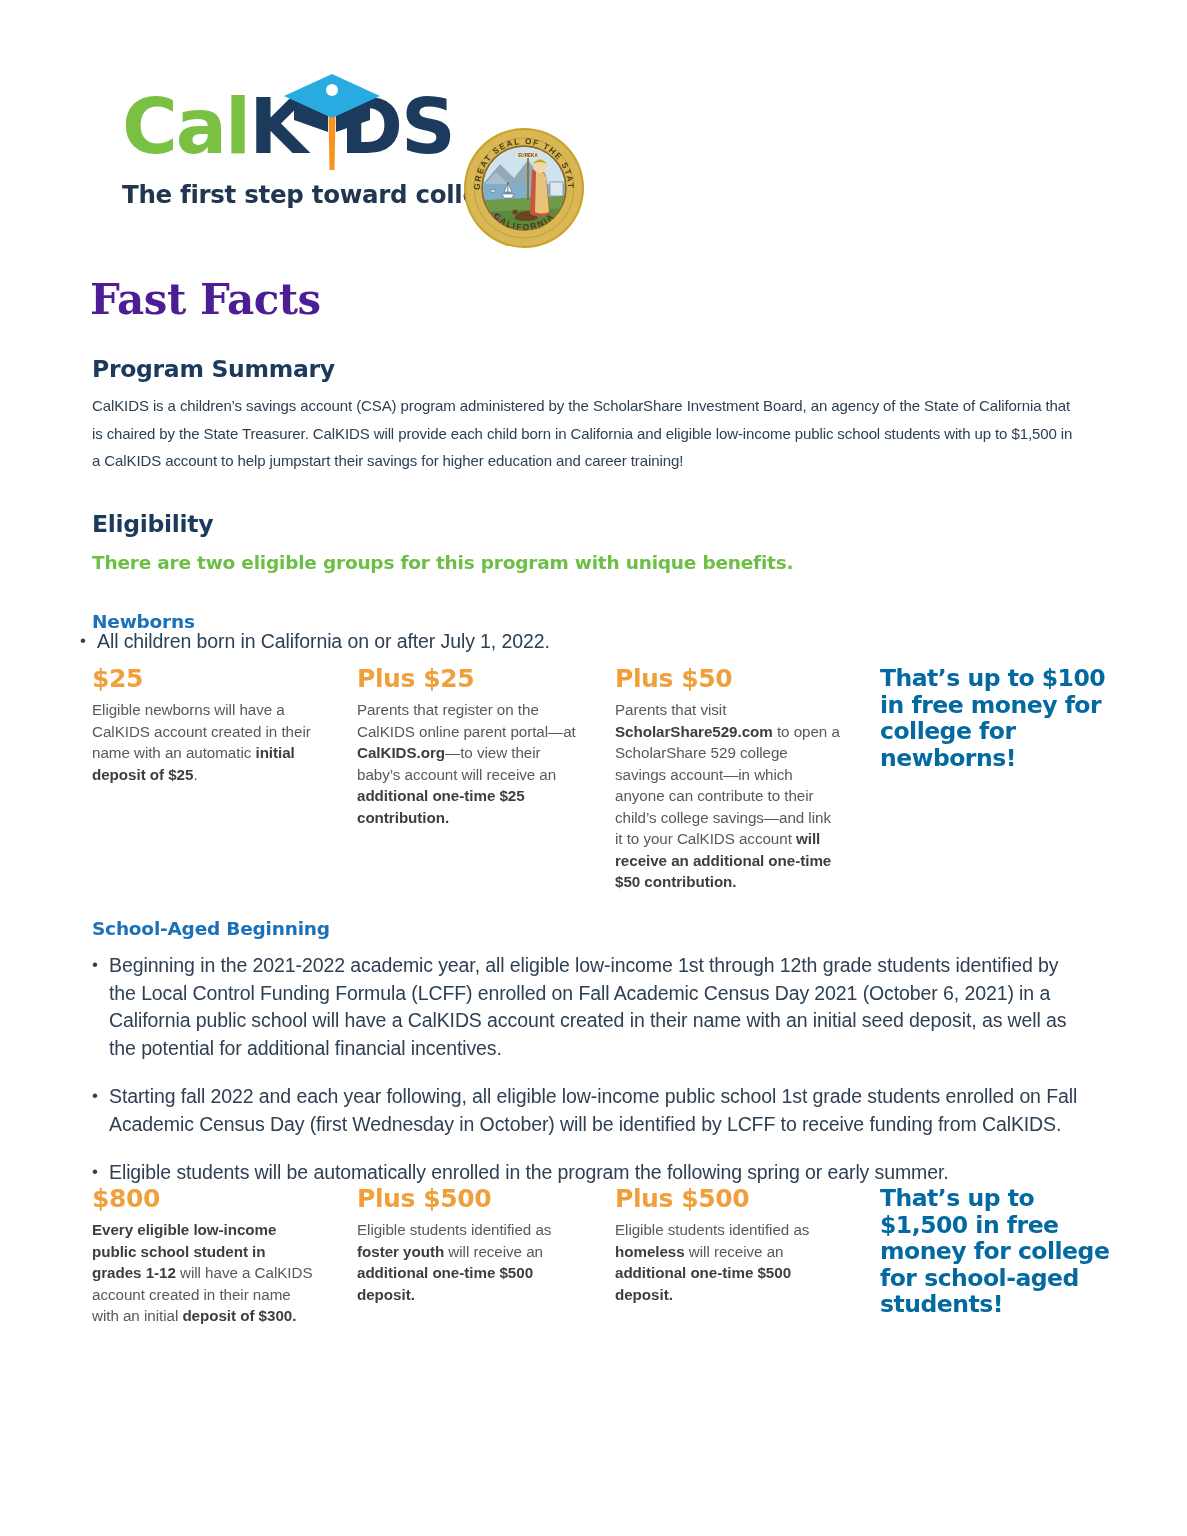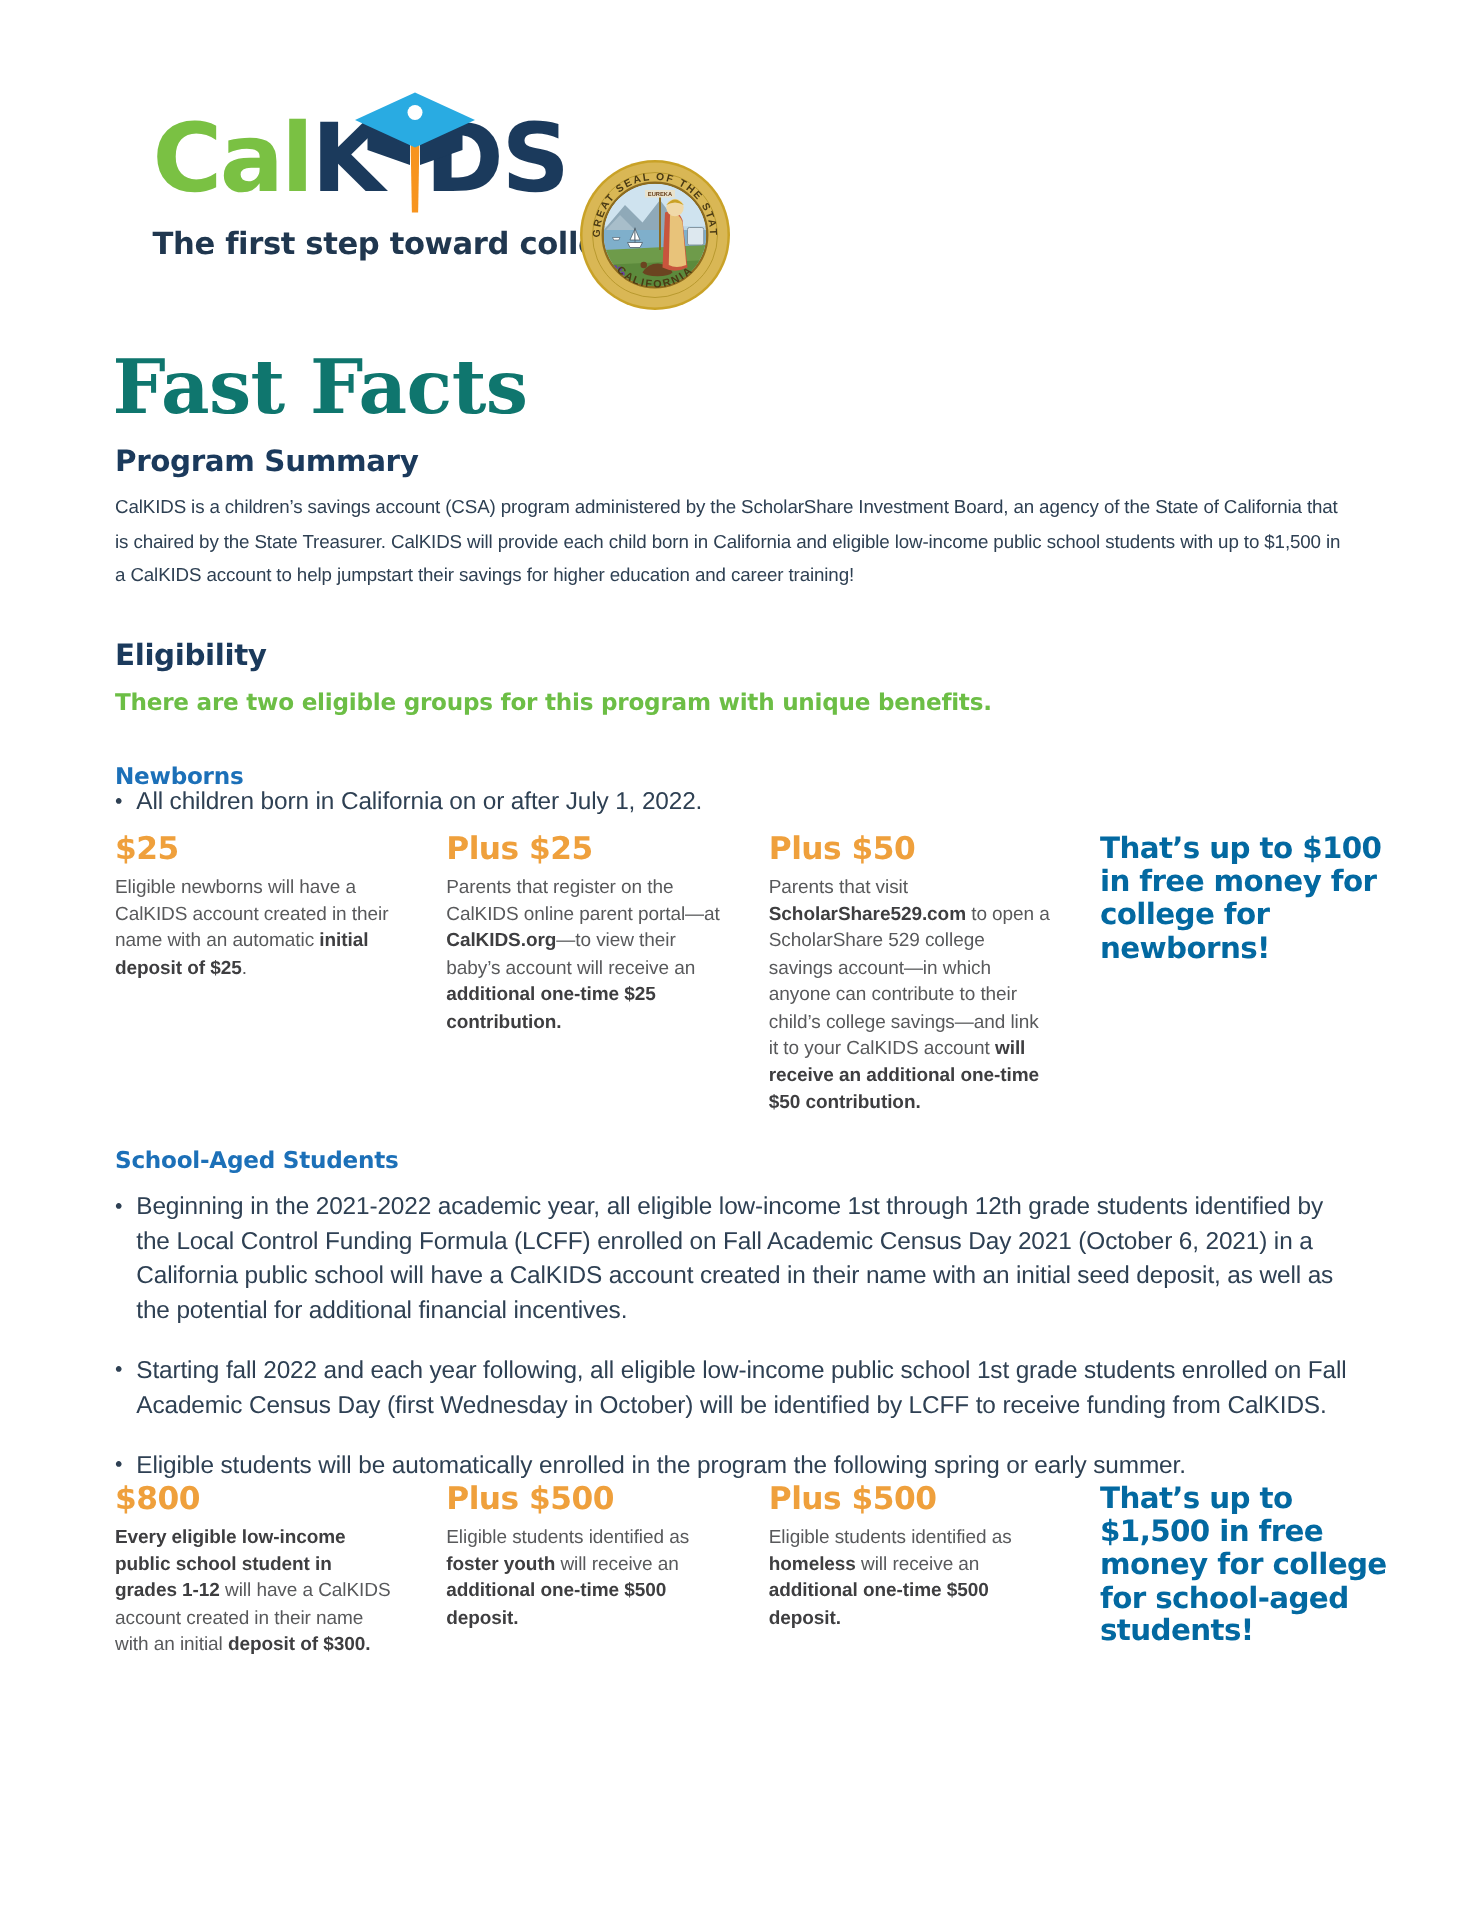--- a/index.html
+++ b/index.html
@@ -86,23 +86,23 @@
     height: 124px;
   }
   .seal svg { display: block; }
 
   
   .fastfacts {
     position: absolute;
     left: 90px;
     top: 275px;
     font-family: "DejaVu Serif", serif;
-    font-size: 60px;
-    font-weight: bold;
-    color: #0f766e;
+    font-size: 42px;
+    font-weight: bold;
+    color: #4c1d95;
     letter-spacing: -0.5px;
   }
   .h2 {
     font-family: "DejaVu Sans", sans-serif;
     font-size: 23.5px;
     font-weight: bold;
     color: #1B3A5C;
     letter-spacing: -0.3px;
   }
   .h3-blue {
@@ -145,21 +145,21 @@
     padding-left: 17px;
   }
   .bullet-line::before {
     content: "\2022";
     position: absolute;
     left: 0;
     top: -1px;
     font-size: 17px;
     color: #2E4053;
   }
-  .newborn-bullet { position: absolute; left: 92px; top: 628px; width: 985px; }
+  .newborn-bullet { position: absolute; left: 80px; top: 628px; width: 985px; }
 
   
   .cols {
     position: absolute;
     left: 92px;
     width: 1000px;
   }
   .cols-newborn { top: 665px; }
   .cols-school  { top: 1185px; }
 
@@ -334,21 +334,21 @@
     </div>
     <div class="col col-2">
       <div class="amt">Plus $50</div>
       <div class="col-body">Parents that visit <b>ScholarShare529.com</b> to open a ScholarShare 529 college savings account—in which anyone can contribute to their child’s college savings—and link it to your CalKIDS account <b>will receive an additional one-time $50 contribution.</b></div>
     </div>
     <div class="col col-3">
       <div class="kicker">That’s up to $100 in free money for college for newborns!</div>
     </div>
   </div>
 
-  <div class="h3-blue school-h">School-Aged Students</div>
+  <div class="h3-blue school-h">School-Aged Beginning</div>
 
   <div class="school-bullets">
     <div class="bullet-line">Beginning in the 2021-2022 academic year, all eligible low-income 1st through 12th grade students identified by the Local Control Funding Formula (LCFF) enrolled on Fall Academic Census Day 2021 (October 6, 2021) in a California public school will have a CalKIDS account created in their name with an initial seed deposit, as well as the potential for additional financial incentives.</div>
     <div class="bullet-line">Starting fall 2022 and each year following, all eligible low-income public school 1st grade students enrolled on Fall Academic Census Day (first Wednesday in October) will be identified by LCFF to receive funding from CalKIDS.</div>
     <div class="bullet-line">Eligible students will be automatically enrolled in the program the following spring or early summer.</div>
   </div>
 
   <div class="cols cols-school">
     <div class="col col-0">
       <div class="amt">$800</div>

